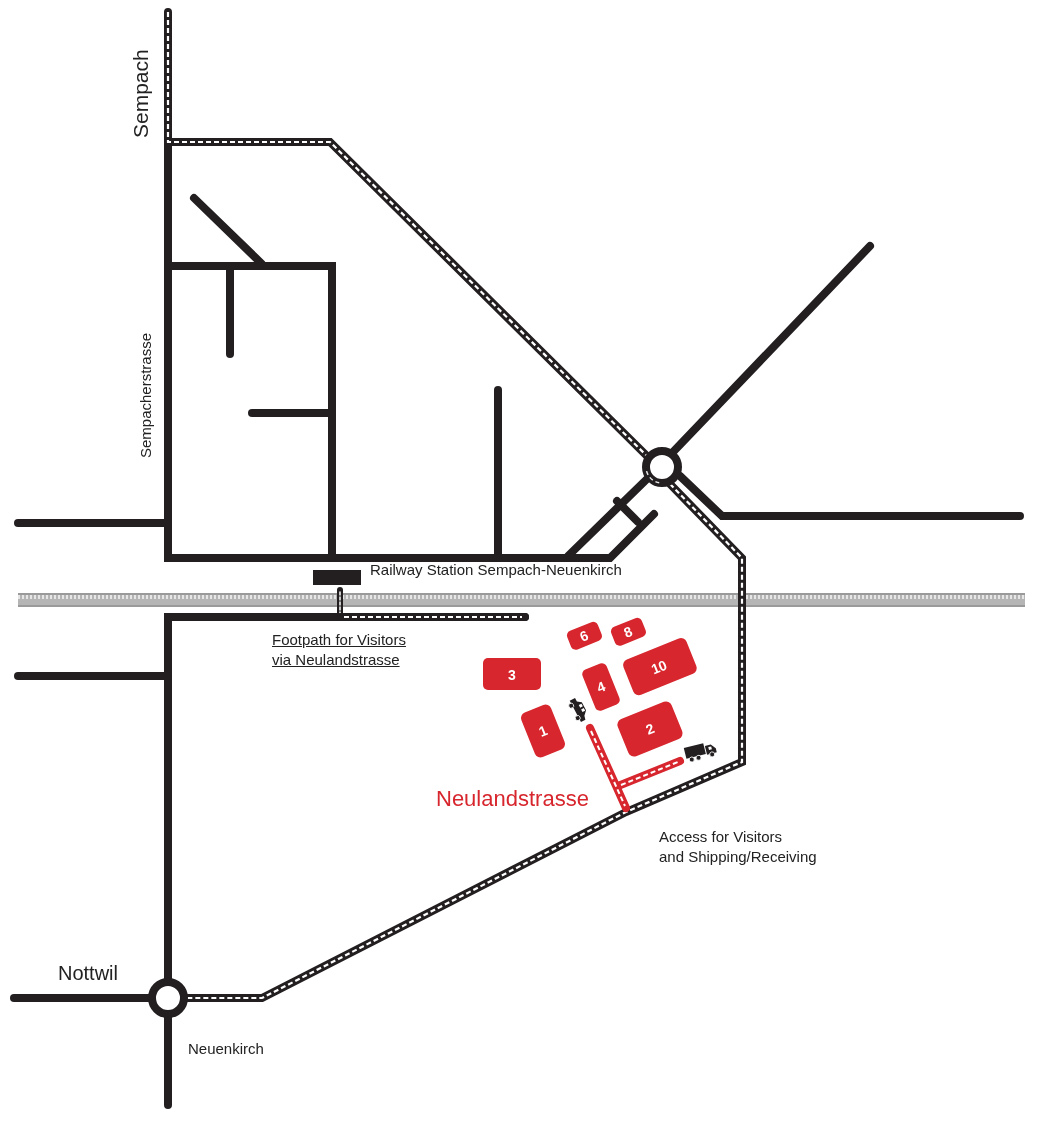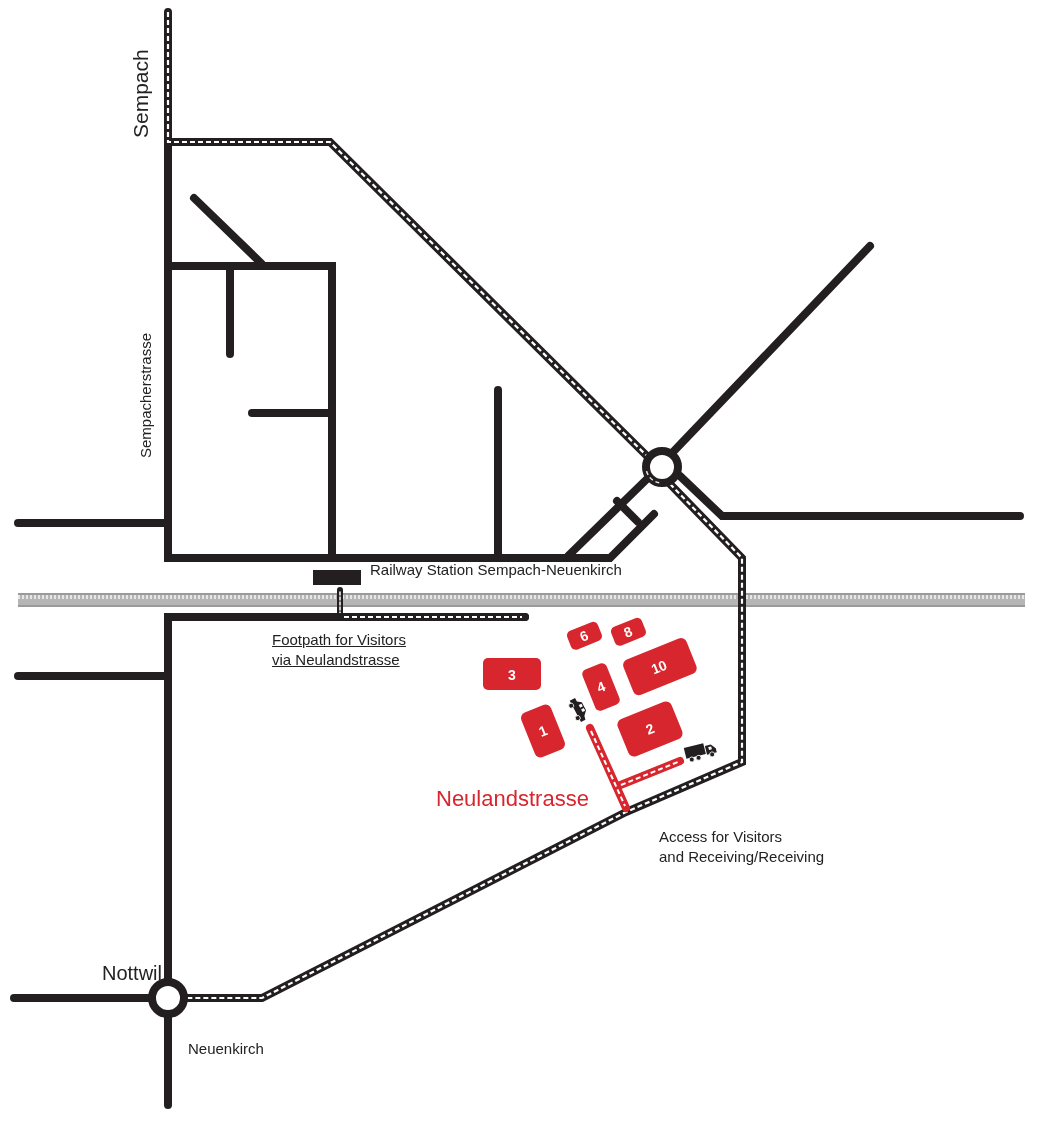--- a/index.html
+++ b/index.html
@@ -142,16 +142,16 @@
 <div class="lbl lbl-town rot" style="left:129px; top:138px;">Sempach</div>
 <div class="lbl lbl-small rot" style="left:136px; top:458px;">Sempacherstrasse</div>
 <div class="lbl lbl-small" style="left:370px; top:560px;">Railway Station Sempach-Neuenkirch</div>
 <div class="lbl lbl-small" style="left:272px; top:630px;text-decoration:underline;">
   <div>Footpath for Visitors</div>
   <div>via Neulandstrasse</div>
 </div>
 <div class="lbl lbl-red" style="left:410px; top:786px;margin-left:26px;">Neulandstrasse</div>
 <div class="lbl lbl-small" style="left:639px; top:827px;margin-left:20px;">
   <div>Access for Visitors</div>
-  <div>and Receiving/Receiving</div>
+  <div>and Shipping/Receiving</div>
 </div>
-<div class="lbl lbl-town" style="left:58px; top:962px; font-size:20px;margin-left:44px;">Nottwil</div>
+<div class="lbl lbl-town" style="left:58px; top:962px; font-size:20px;">Nottwil</div>
 <div class="lbl lbl-town" style="left:188px; top:1040px; font-size:15px;">Neuenkirch</div>
 
 </body></html>

